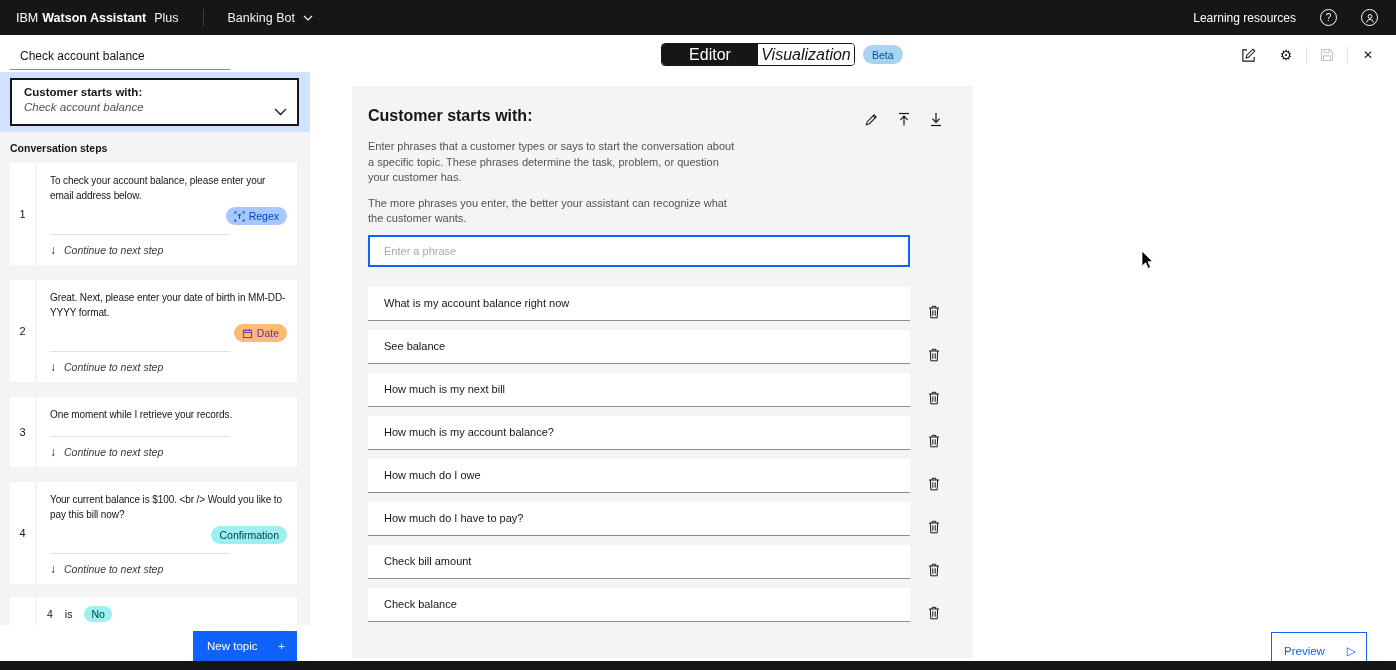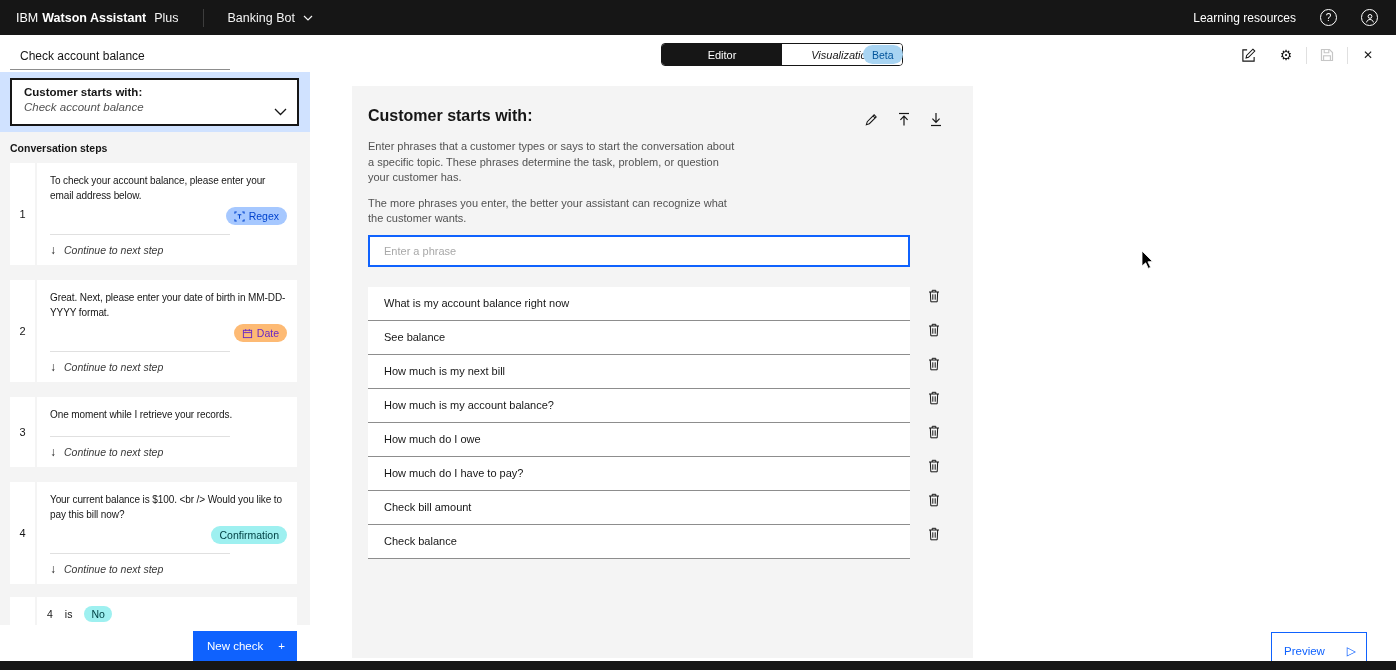--- a/index.html
+++ b/index.html
@@ -58,21 +58,21 @@
   .chip-teal { background: #9ef0f0; color: #004144; padding: 2px 7px; border-radius: 8px; font-size: 10.5px; }
   .sidebar-footer { position: absolute; left: 0; top: 590px; width: 310px; height: 36px; background: #fff; }
   .new-step-btn { position: absolute; right: 13px; top: 6px; width: 104px; height: 30px; background: #0f62fe;
                   color: #fff; border: none; font-size: 11.5px; display: flex; align-items: center;
                   justify-content: space-between; padding: 0 12px 0 14px; cursor: pointer;
                   font-family: "Liberation Sans", sans-serif; }
 
   
   .tabs { position: absolute; left: 661px; top: 43px; display: flex; border: 1px solid #161616;
           border-radius: 4px; overflow: hidden; height: 23px; }
-  .tab { width: 120px; display: flex; align-items: center; justify-content: center; font-size: 11px; cursor: pointer; }
+  .tab { width: 96px; display: flex; align-items: center; justify-content: center; font-size: 16px; cursor: pointer; }
   .tab.active { background: #161616; color: #fff; }
   .tab.inactive { background: #fff; color: #161616; font-style: italic; }
   .beta-badge { position: absolute; left: 863px; top: 45px; height: 19px; padding: 0 9px; border-radius: 10px;
                 background: #a8d4f2; color: #00539a; font-size: 10.5px; display: flex; align-items: center; }
   .header-icons { position: absolute; right: 14px; top: 45px; display: flex; align-items: center; height: 20px; }
   .hicon { width: 28px; display: flex; align-items: center; justify-content: center; cursor: pointer; }
   .vdiv { width: 1px; height: 17px; background: #e0e0e0; margin: 0 6px; }
   .gear-glyph { font-size: 14px; color: #161616; line-height: 1; }
   .close-glyph { font-size: 12px; color: #161616; line-height: 1; }
 
@@ -84,21 +84,21 @@
   .panel-icons span { cursor: pointer; }
   .panel-desc { font-size: 11px; line-height: 15.5px; color: #525252; width: 368px; margin-top: 14px; }
   .panel-desc + .panel-desc { margin-top: 10px; }
   .phrases-label-row { display: flex; justify-content: space-between; width: 542px; margin-top: 21px;
                        font-size: 11px; color: #161616; }
   .phrase-input { display: block; width: 542px; height: 32px; margin-top: 8px; border: 2px solid #0f62fe;
                   background: #fff; font-size: 11px; color: #161616; padding: 0 14px; outline: none;
                   font-family: "Liberation Sans", sans-serif; }
   .phrase-input::placeholder { color: #a8a8a8; }
   .phrase-list { margin-top: 20px; }
-  .phrase-row { display: flex; align-items: flex-start; height: 34px; }
+  .phrase-row { display: flex; align-items: flex-end; margin-bottom: 9px; height: 34px; }
   .phrase-field { width: 542px; height: 34px; background: #fff; border: none; border-bottom: 1px solid #8d8d8d;
                   font-size: 11px; color: #161616; padding: 0 16px; outline: none;
                   font-family: "Liberation Sans", sans-serif; }
   .trash-btn { background: none; border: none; margin-left: 16px; cursor: pointer; padding: 2px; line-height: 0; }
 
   
   .preview-btn { position: absolute; left: 1271px; top: 632px; width: 96px; height: 30px; background: #fff;
                  border: 1px solid #0f62fe; color: #0f62fe; font-size: 11.5px; display: flex;
                  align-items: center; justify-content: space-between; padding: 8px 10px 0 12px;
                  cursor: pointer; font-family: "Liberation Sans", sans-serif; }
@@ -232,21 +232,21 @@
         <div class="condition-body">
           <span>4</span>
           <span>is</span>
           <span class="chip-teal">No</span>
         </div>
       </div>
     </div>
 
     <div class="sidebar-footer">
       <button class="new-step-btn">
-        <span>New check</span>
+        <span>New topic</span>
         <span>+</span>
       </button>
     </div>
   </div>
 
   <div class="tabs">
     <div class="tab active">Editor</div>
     <div class="tab inactive">Visualization</div>
   </div>
   <div class="beta-badge">Beta</div>

